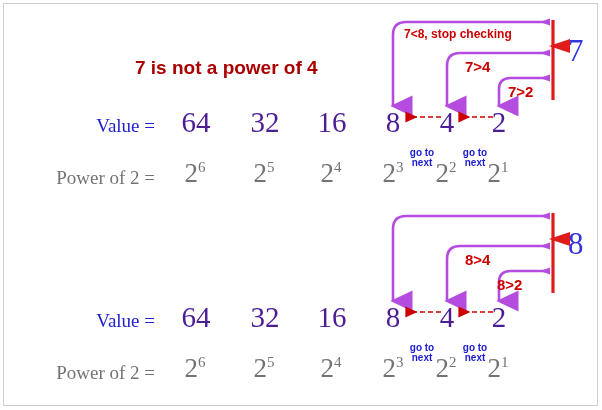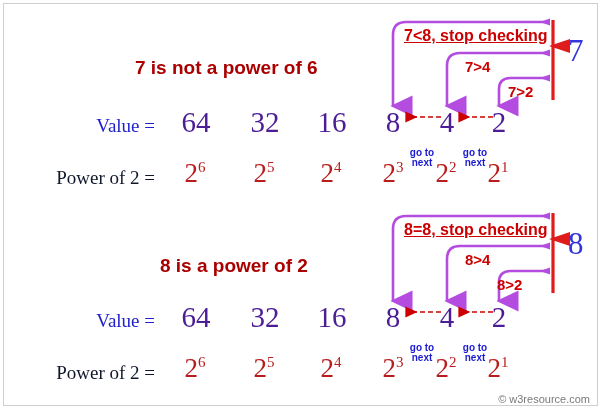--- a/index.html
+++ b/index.html
@@ -39,36 +39,36 @@
 
   
   .row-label {
     position: absolute;
     font-family: "Liberation Serif", serif;
     font-size: 19px;
     white-space: nowrap;
     text-align: right;
   }
   .label-value { color: #2222cc; }
-  .label-power { color: #0f172a; }
+  .label-power { color: #737373; }
 
   
   .val-cell {
     position: absolute;
     font-family: "Liberation Serif", serif;
     font-size: 29px;
     color: #4c1d95;
     text-align: center;
     white-space: nowrap;
   }
   .pow-cell {
     position: absolute;
     font-family: "Liberation Serif", serif;
     font-size: 27px;
-    color: #b91c1c;
+    color: #737373;
     text-align: center;
     white-space: nowrap;
   }
   .pow-cell sup {
     font-size: 15px;
     vertical-align: super;
     line-height: 0;
   }
 
   
@@ -81,21 +81,21 @@
 
   
   .cmp-label {
     position: absolute;
     font-family: "Liberation Sans", sans-serif;
     font-weight: bold;
     font-size: 15px;
     color: #cc0000;
     white-space: nowrap;
   }
-  .cmp-stop { font-size: 16px; text-decoration: underline; }
+  .cmp-stop { font-size: 12px; }
 
   
   .goto {
     position: absolute;
     font-family: "Liberation Sans", sans-serif;
     font-weight: bold;
     font-size: 10px;
     color: #1a1ad0;
     line-height: 10px;
     text-align: center;
@@ -155,21 +155,21 @@
       <path d="M550,53 L460,53 Q447,53 447,66 L447,106" stroke="#b44ce0" stroke-width="2.6" fill="none" marker-end="url(#pArrowDown1)"></path>
       <polygon points="550,49.5 550,56.5 540,53 " fill="#b44ce0"></polygon>
 
       <path d="M550,78 L511,78 Q499,78 499,89 L499,106" stroke="#b44ce0" stroke-width="2.6" fill="none" marker-end="url(#pArrowDown1)"></path>
       <polygon points="550,74.5 550,81.5 540,78 " fill="#b44ce0"></polygon>
 
       <line x1="441" y1="117" x2="407" y2="117" stroke="#cc0000" stroke-width="1.6" stroke-dasharray="5,3" marker-end="url(#rArrowLeft1)"></line>
       <line x1="493" y1="117" x2="460" y2="117" stroke="#cc0000" stroke-width="1.6" stroke-dasharray="5,3" marker-end="url(#rArrowLeft1)"></line>
     </svg>
 
-    <div class="headline" style="left:135px; top:57px;">7 is not a power of 6</div>
+    <div class="headline" style="left:135px; top:57px;">7 is not a power of 4</div>
 
     <div class="target-num" style="left:568px; top:33px;">7</div>
 
     <div class="cmp-label cmp-stop" style="left:404px; top:27px;">7&lt;8, stop checking</div>
     <div class="cmp-label" style="left:465px; top:58px;">7&gt;4</div>
     <div class="cmp-label" style="left:508px; top:83px;">7&gt;2</div>
 
     <div class="goto" style="left:405px; top:104px; width:34px;">
       <div>go to</div>
       <div>next</div>
@@ -230,25 +230,23 @@
       <path d="M550,41 L460,41 Q447,41 447,54 L447,96" stroke="#b44ce0" stroke-width="2.6" fill="none" marker-end="url(#pArrowDown2)"></path>
       <polygon points="550,37.5 550,44.5 540,41 " fill="#b44ce0"></polygon>
 
       <path d="M550,66 L511,66 Q499,66 499,77 L499,96" stroke="#b44ce0" stroke-width="2.6" fill="none" marker-end="url(#pArrowDown2)"></path>
       <polygon points="550,62.5 550,69.5 540,66 " fill="#b44ce0"></polygon>
 
       <line x1="441" y1="107" x2="407" y2="107" stroke="#cc0000" stroke-width="1.6" stroke-dasharray="5,3" marker-end="url(#rArrowLeft2)"></line>
       <line x1="493" y1="107" x2="460" y2="107" stroke="#cc0000" stroke-width="1.6" stroke-dasharray="5,3" marker-end="url(#rArrowLeft2)"></line>
     </svg>
 
-    <div class="headline" style="left:160px; top:50px;">8 is a power of 2</div>
 
     <div class="target-num" style="left:568px; top:21px;">8</div>
 
-    <div class="cmp-label cmp-stop" style="left:404px; top:16px;">8=8, stop checking</div>
     <div class="cmp-label" style="left:465px; top:46px;">8&gt;4</div>
     <div class="cmp-label" style="left:497px; top:71px;">8&gt;2</div>
 
     <div class="goto" style="left:405px; top:94px; width:34px;">
       <div>go to</div>
       <div>next</div>
     </div>
     <div class="goto" style="left:458px; top:94px; width:34px;">
       <div>go to</div>
       <div>next</div>
@@ -277,15 +275,14 @@
       <span>2</span><sup>3</sup>
     </div>
     <div class="pow-cell" style="left:423px; top:148px; width:46px;">
       <span>2</span><sup>2</sup>
     </div>
     <div class="pow-cell" style="left:475px; top:148px; width:46px;">
       <span>2</span><sup>1</sup>
     </div>
   </div>
 
-  <div class="watermark">© w3resource.com</div>
 
 </div>
 
 </body></html>

